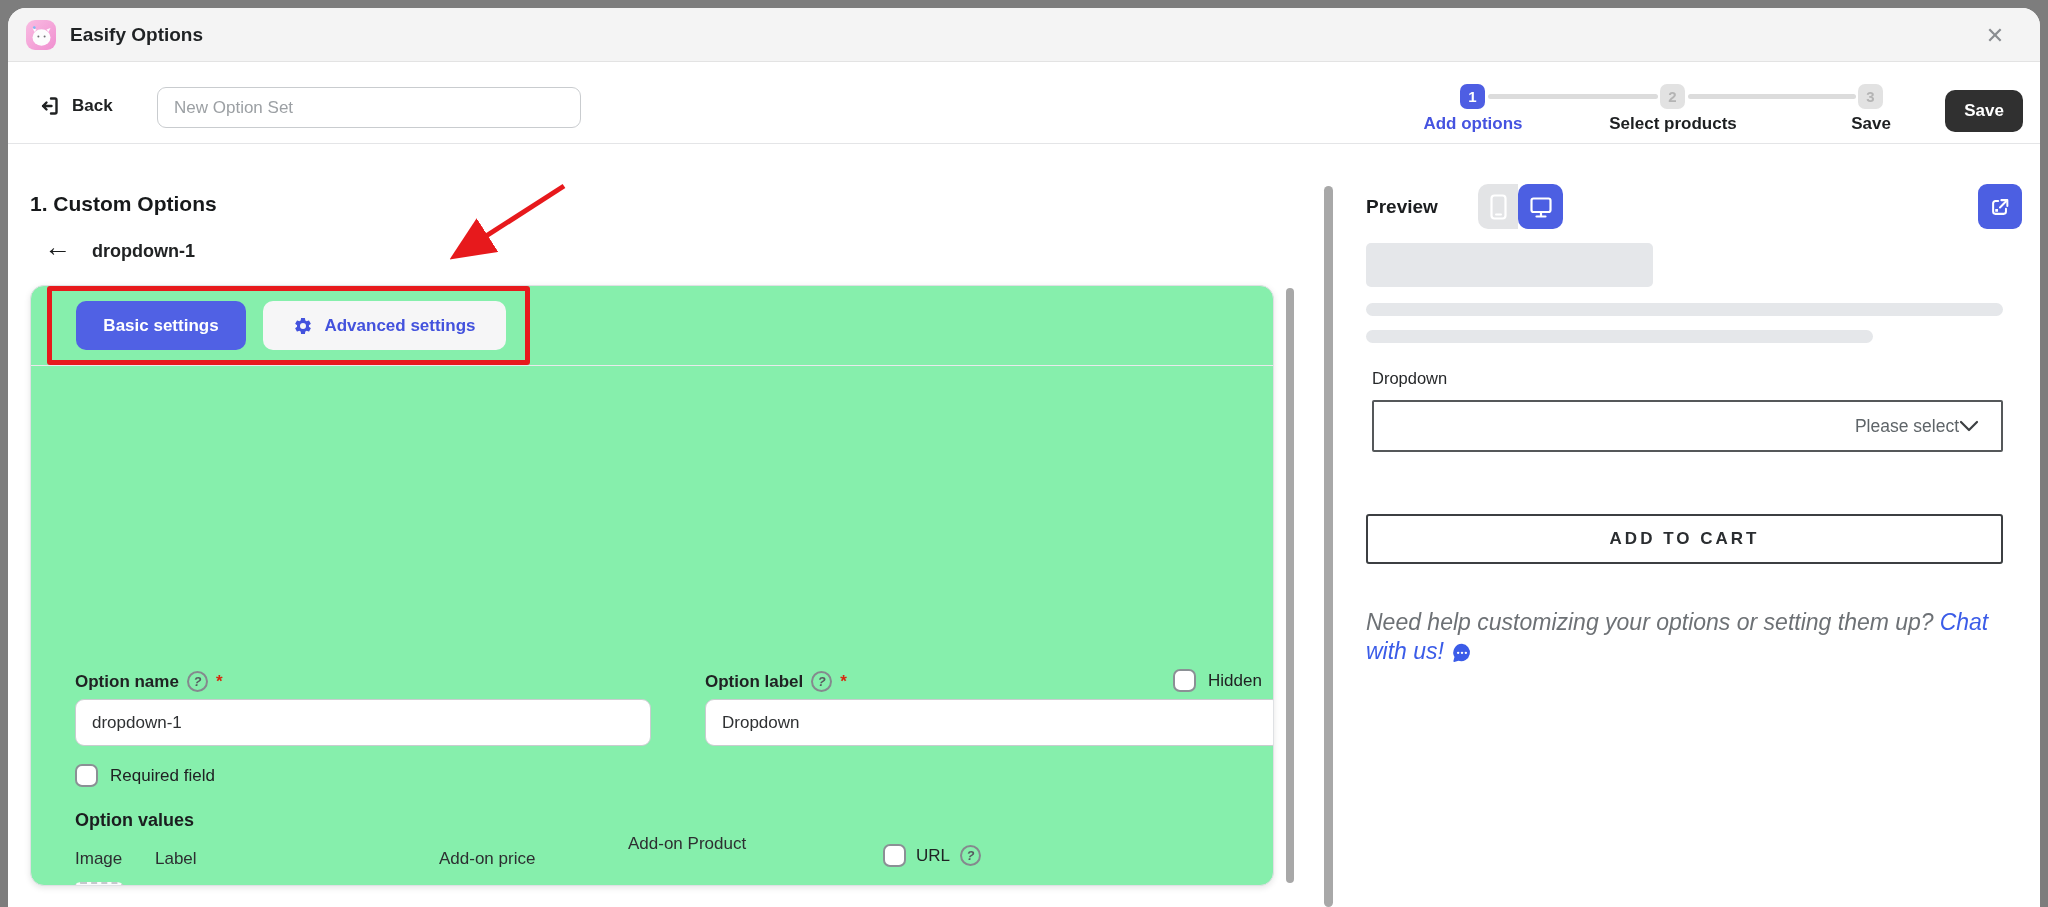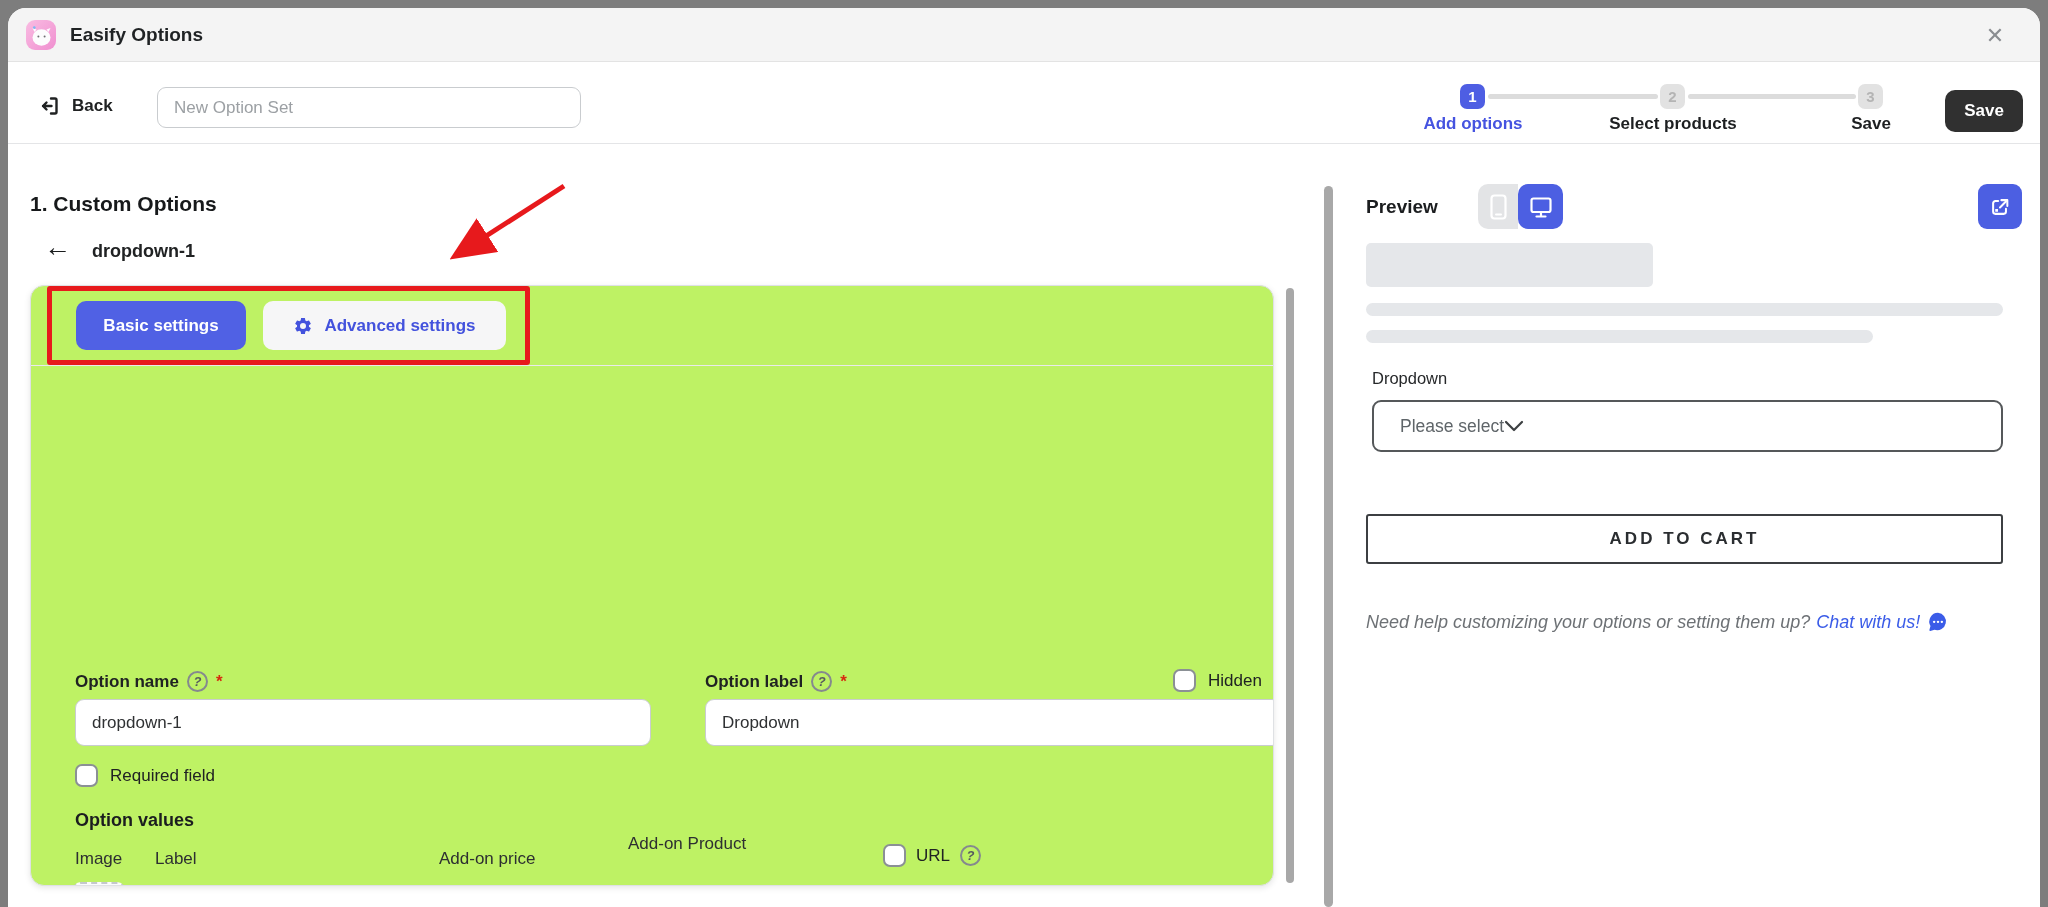--- a/index.html
+++ b/index.html
@@ -58,21 +58,21 @@
     background:#303030; color:#fff; font-size:17px; font-weight:700; font-family:inherit;
     border:none; border-radius:10px; cursor:pointer;
   }
   
   .h1 { position:absolute; left:22px; top:184px; font-size:21px; font-weight:700; color:#17191b; }
   .opt-back { position:absolute; left:36px; top:226px; font-size:27px; color:#1a1c1d; background:none; border:none; cursor:pointer; line-height:1; }
   .opt-title { position:absolute; left:84px; top:233px; font-size:18px; font-weight:600; color:#202223; }
 
   .card {
     position:absolute; left:22px; top:277px; width:1244px; height:601px;
-    background:#bef264; border:1px solid #dfe1e4; border-radius:14px;
+    background:#86efac; border:1px solid #dfe1e4; border-radius:14px;
     box-shadow:0 2px 6px rgba(0,0,0,.10); overflow:hidden;
   }
   .tab { position:absolute; top:15px; height:49px; border:none; border-radius:10px; cursor:pointer;
          font-family:inherit; font-size:17px; font-weight:700;
          display:flex; align-items:center; justify-content:center; gap:9px; }
   .tab-basic { left:45px; width:170px; background:#5061e4; color:#fff; }
   .tab-adv   { left:232px; width:243px; background:#f6f6f7; color:#4352dd;gap:11px; }
   .tabs-divider { position:absolute; left:0; top:79px; width:1242px; height:1px; background:#e9eaec; }
 
   .fl { position:absolute; display:flex; align-items:center; gap:8px; font-size:17px; font-weight:700; color:#202223; }
@@ -109,31 +109,31 @@
   .seg { position:absolute; top:176px; height:45px; display:flex; align-items:center; justify-content:center; border:none; cursor:pointer; }
   .seg-mobile  { left:1470px; width:40px; background:#e3e4e6; border-radius:10px 0 0 10px; }
   .seg-desktop { left:1510px; width:45px; background:#4c5fe2; border-radius:10px; }
   .expand-btn { position:absolute; left:1970px; top:176px; width:44px; height:45px;
                 background:#4c5fe2; border:none; border-radius:9px; cursor:pointer;
                 display:flex; align-items:center; justify-content:center; }
   .sk { position:absolute; background:#e5e7ea; }
   .pv-label { position:absolute; left:1364px; top:361px; font-size:16.5px; color:#26282a; }
   .pv-select {
     position:absolute; left:1364px; top:392px; width:631px; height:52px;
-    border:2px solid #55585a; border-radius:9px; background:#fff; cursor:pointer;
-    display:flex; align-items:center; justify-content:flex-start; padding:0 22px 0 26px;
+    border:2px solid #55585a; border-radius:2px; background:#fff; cursor:pointer;
+    display:flex; align-items:center; justify-content:flex-end; padding:0 22px 0 26px;
   }
   .pv-select span { font-size:17.5px; color:#5f6569; }
   .atc {
     position:absolute; left:1358px; top:506px; width:637px; height:50px;
     background:#fff; border:2px solid #3c3f42; border-radius:3px; cursor:pointer;
     font-family:inherit; font-size:17px; font-weight:700; letter-spacing:3px; color:#2a2d30;
   }
   .chat { position:absolute; left:1358px; top:600px; width:655px;
-          font-size:18px; font-style:italic; color:#6d7175; line-height:29px; }
+          font-size:23px; font-style:italic; color:#6d7175; line-height:29px; }
   .chat a { color:#3b5ce8; margin-left:6px; cursor:pointer; text-decoration:none; font-style:italic; }
   .chat svg { vertical-align:-5px; margin-left:7px; }
 
   
   .red-rect { position:absolute; left:39px; top:278px; width:483px; height:79px;
               border:5px solid #e7191c; border-radius:3px; pointer-events:none; }
   .red-arrow { position:absolute; left:428px; top:164px; pointer-events:none; }
 </style>
 </head>
 <body>

